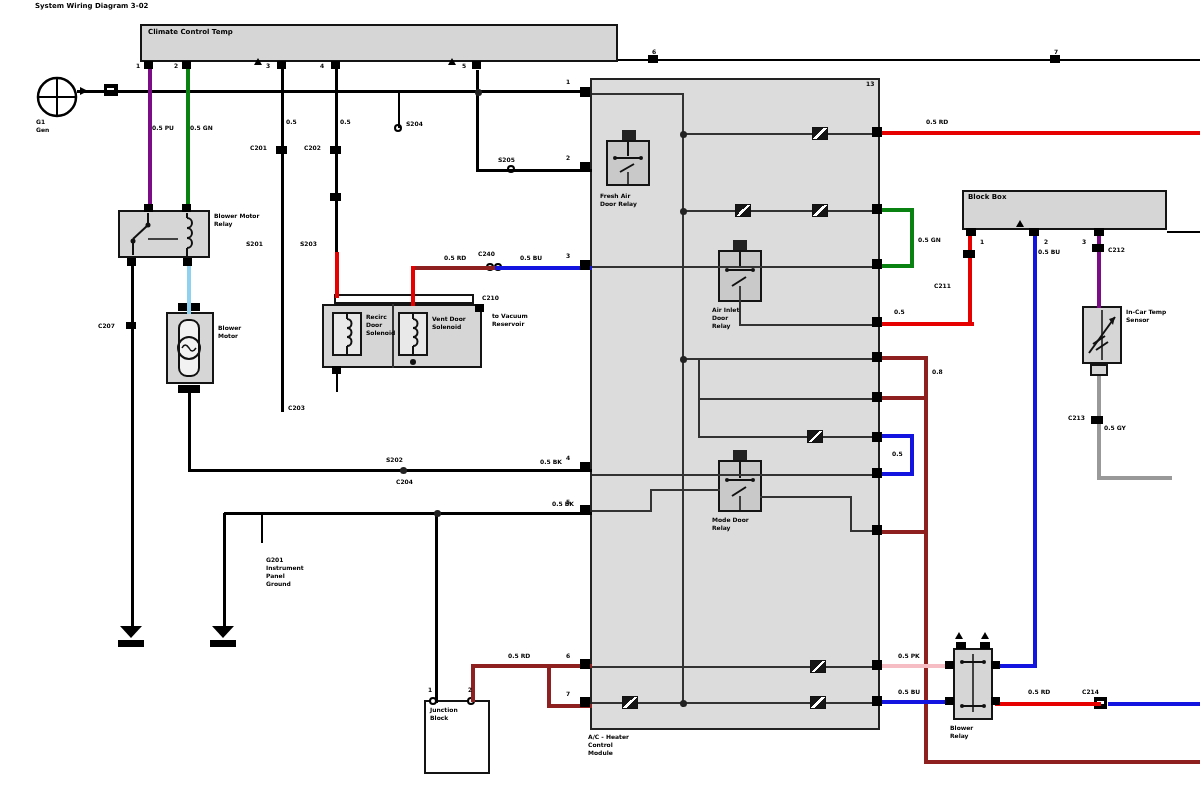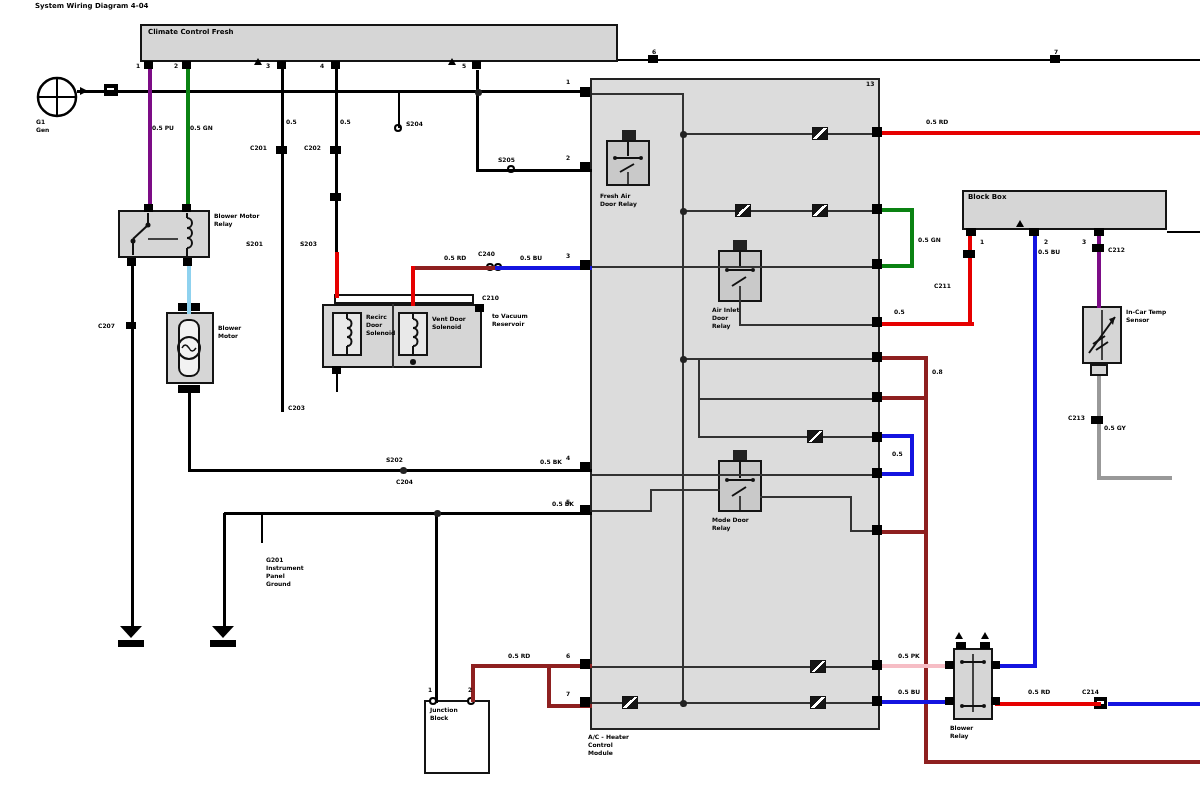--- a/index.html
+++ b/index.html
@@ -286,22 +286,22 @@
     <div class="dot" style="left: 680px; top: 356px;"></div>
     <div class="dot" style="left: 680px; top: 700px;"></div>
     <div class="dot" style="left: 475px; top: 89px;"></div>
     <div class="glyph" style="left: 812px; top: 127px;"></div>
     <div class="glyph" style="left: 735px; top: 204px;"></div>
     <div class="glyph" style="left: 812px; top: 204px;"></div>
     <div class="glyph" style="left: 807px; top: 430px;"></div>
     <div class="glyph" style="left: 810px; top: 660px;"></div>
     <div class="glyph" style="left: 622px; top: 696px;"></div>
     <div class="glyph" style="left: 810px; top: 696px;"></div>
-    <div class="lbl b7" style="left: 35px; top: 2px;">System Wiring Diagram 4-04</div>
-    <div class="lbl b7" style="left: 148px; top: 28px;">Climate Control Fresh</div>
+    <div class="lbl b7" style="left: 35px; top: 2px;">System Wiring Diagram 3-02</div>
+    <div class="lbl b7" style="left: 148px; top: 28px;">Climate Control Temp</div>
     <div class="lbl b7" style="left: 968px; top: 193px;">Block Box</div>
     <div class="lbl " style="left: 588px; top: 733px;">A/C - Heater</div>
     <div class="lbl " style="left: 588px; top: 741px;">Control</div>
     <div class="lbl " style="left: 588px; top: 749px;">Module</div>
     <div class="lbl " style="left: 36px; top: 118px;">G1</div>
     <div class="lbl " style="left: 36px; top: 126px;">Gen</div>
     <div class="lbl " style="left: 214px; top: 212px;">Blower Motor</div>
     <div class="lbl " style="left: 214px; top: 220px;">Relay</div>
     <div class="lbl " style="left: 98px; top: 322px;">C207</div>
     <div class="lbl " style="left: 218px; top: 324px;">Blower</div>

